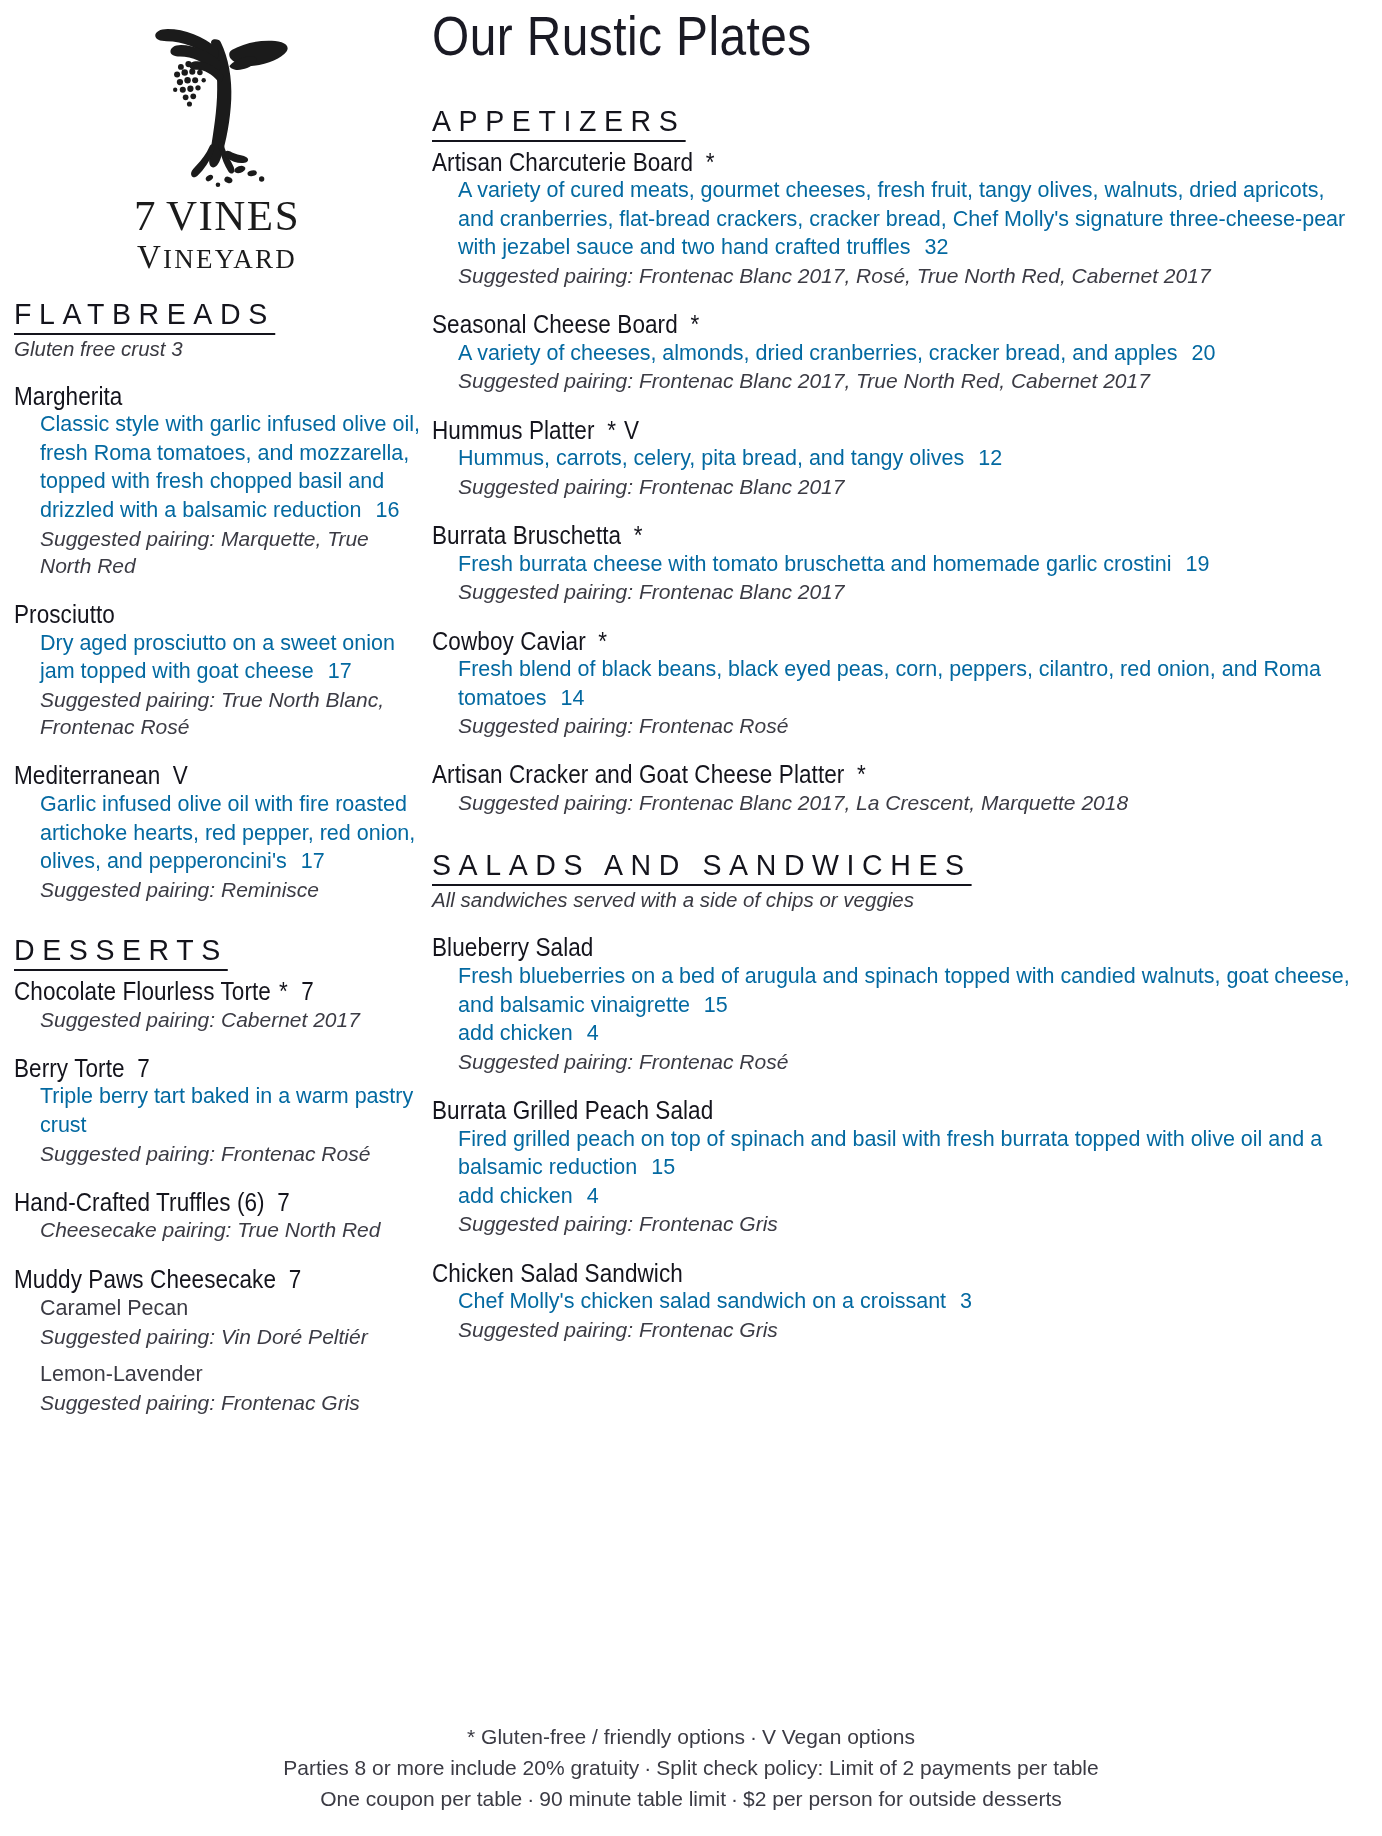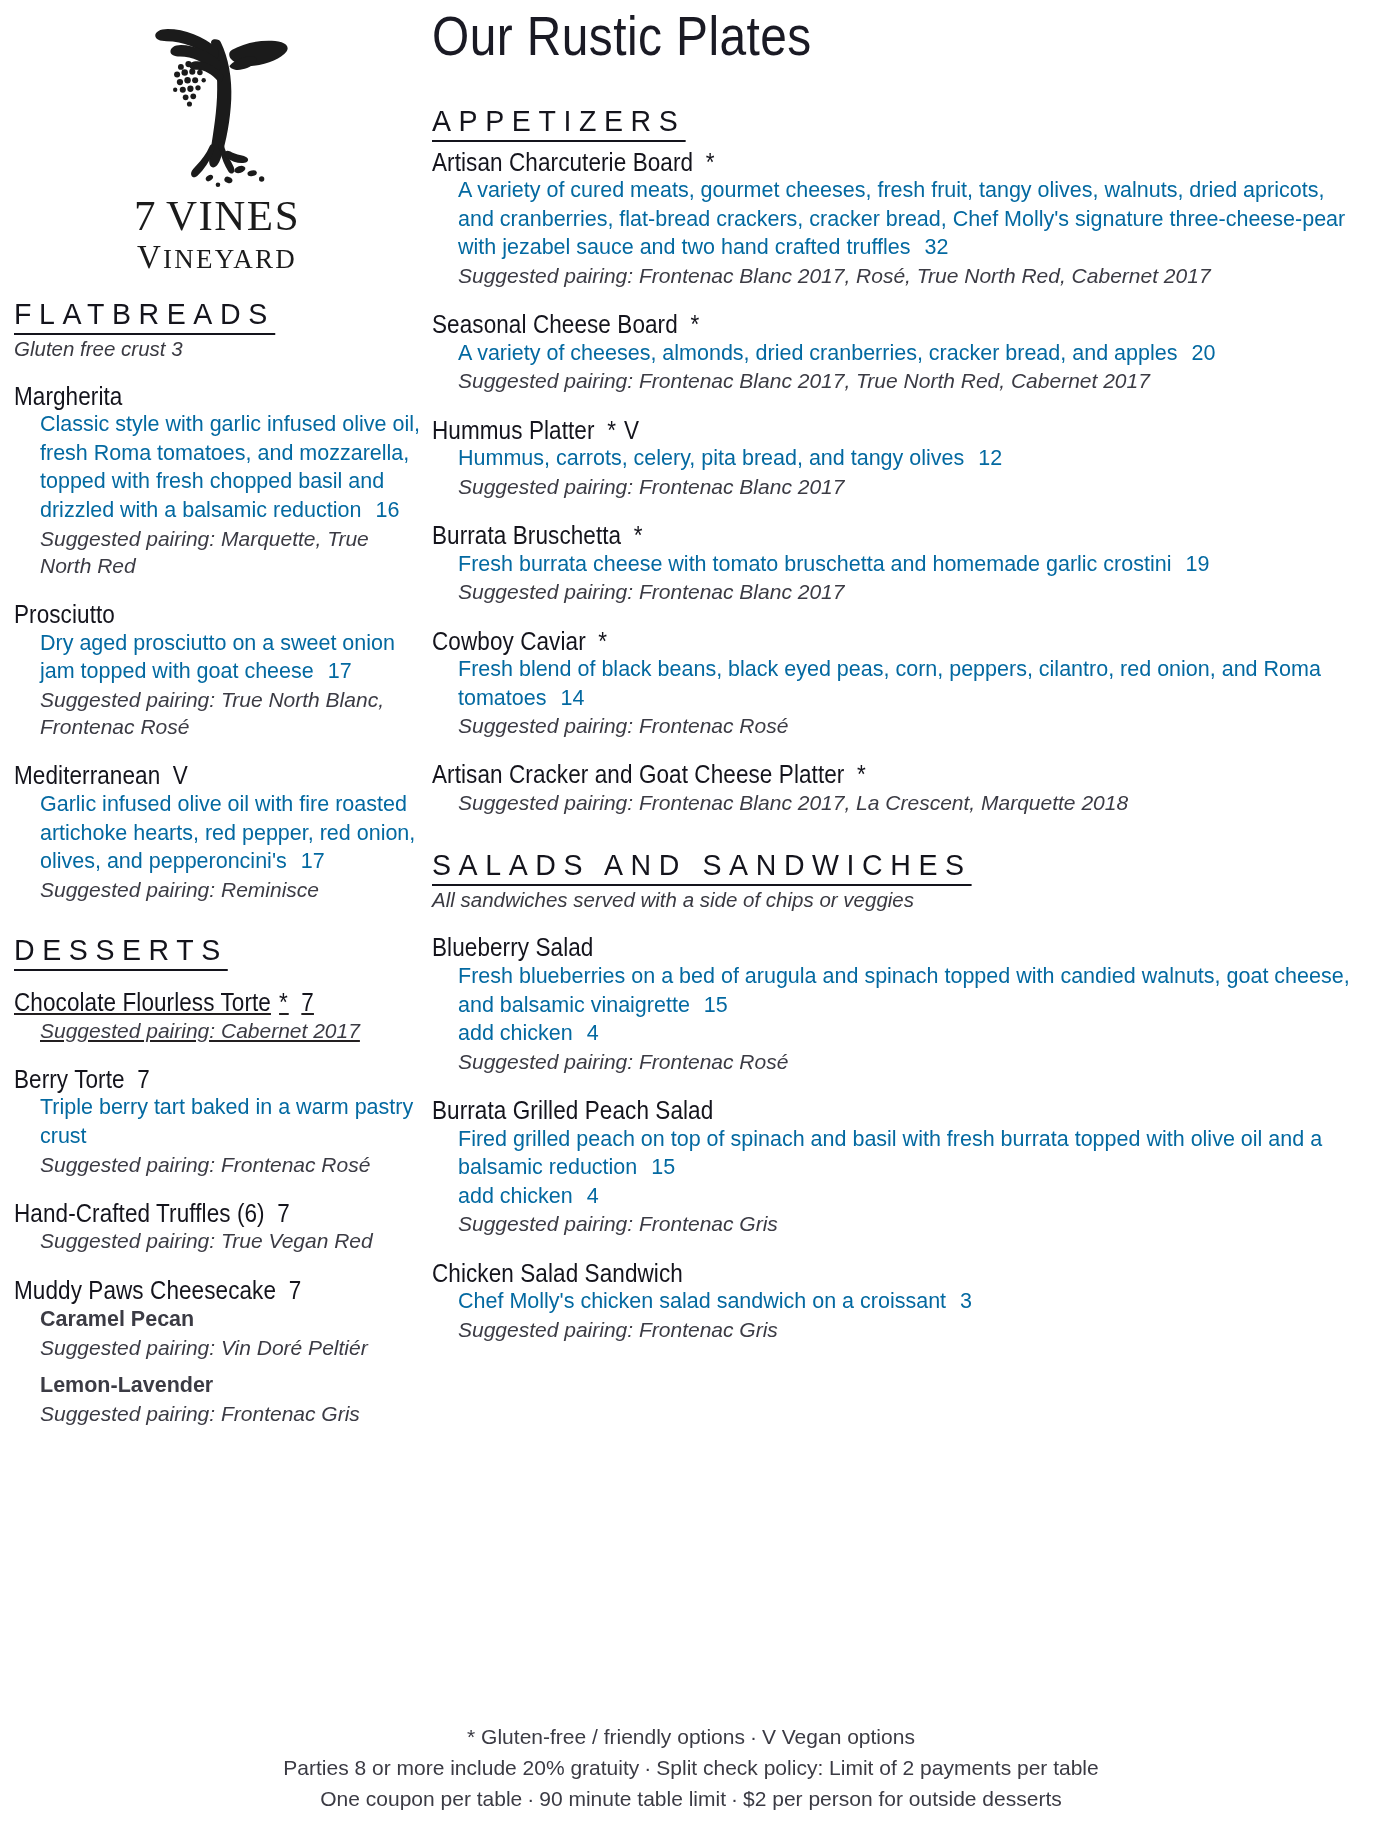--- a/index.html
+++ b/index.html
@@ -123,21 +123,21 @@
     font-style: italic;
     font-size: 21px;
     color: #3b3b44;
     line-height: 1.3;
     font-weight: 300;
   }
   .variant {
     font-size: 21.5px;
     color: #3b3b44;
     line-height: 1.33;
-    font-weight: 700;
+    font-weight: 400;
     margin-top: 10px;
   }
   .variant.first { margin-top: 1px; }
 
   
   .footer {
     position: absolute;
     left: 0;
     right: 0;
     bottom: 22px;
@@ -242,39 +242,39 @@
           <div class="item-body">
             <div class="desc"><span>Garlic infused olive oil with fire roasted artichoke hearts, red pepper, red onion, olives, and pepperoncini's</span><span class="sp-wide"></span><span class="price">17</span></div>
             <div class="pairing">Suggested pairing: Reminisce</div>
           </div>
         </div>
       </div>
 
       <div style="margin-top:30px;">
         <div class="section-head">DESSERTS</div>
 
-        <div class="item tight" style="margin-top:17px;text-decoration:underline;">
+        <div class="item tight" style="margin-top:6px;">
           <div class="item-name"><span>Chocolate Flourless Torte</span><span class="sp"></span><span class="mark">*</span><span class="sp-wide"></span><span class="price">7</span></div>
           <div class="item-body">
             <div class="pairing">Suggested pairing: Cabernet 2017</div>
           </div>
         </div>
 
         <div class="item">
           <div class="item-name"><span>Berry Torte</span><span class="sp-wide"></span><span class="price">7</span></div>
           <div class="item-body">
             <div class="desc">Triple berry tart baked in a warm pastry crust</div>
             <div class="pairing">Suggested pairing: Frontenac Rosé</div>
           </div>
         </div>
 
         <div class="item">
           <div class="item-name"><span>Hand-Crafted Truffles (6)</span><span class="sp-wide"></span><span class="price">7</span></div>
           <div class="item-body">
-            <div class="pairing">Suggested pairing: True Vegan Red</div>
+            <div class="pairing">Cheesecake pairing: True North Red</div>
           </div>
         </div>
 
         <div class="item">
           <div class="item-name"><span>Muddy Paws Cheesecake</span><span class="sp-wide"></span><span class="price">7</span></div>
           <div class="item-body">
             <div class="variant first">Caramel Pecan</div>
             <div class="pairing">Suggested pairing: Vin Doré Peltiér</div>
             <div class="variant">Lemon-Lavender</div>
             <div class="pairing">Suggested pairing: Frontenac Gris</div>

